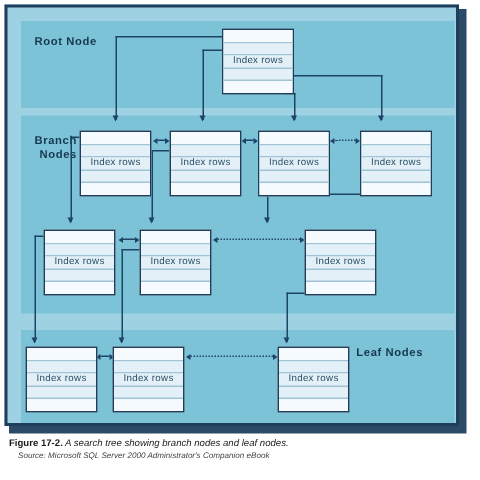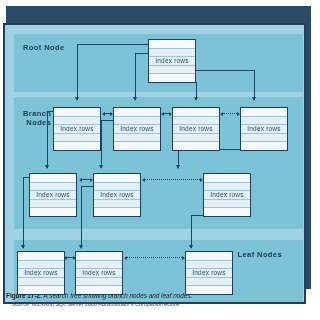--- a/index.html
+++ b/index.html
@@ -15,21 +15,20 @@
   }
   .frame-shadow{
     position:absolute;left:6px;top:6px;width:305px;height:283px;
     background:#2b4a66;
   }
   .frame{
     position:absolute;left:3px;top:3px;width:303px;height:281px;
     background:#9ed2e2;
     border:2px solid #1d3f5c;
     box-sizing:border-box;
-    margin-top:20px;
   }
 
   
   .band{
     position:absolute;left:9px;width:289px;
     background:#7dc3d8;
     box-sizing:border-box;
   }
   #band-root  { top:9px;   height:58px; }
   #band-branch{ top:72px;  height:132px; }

